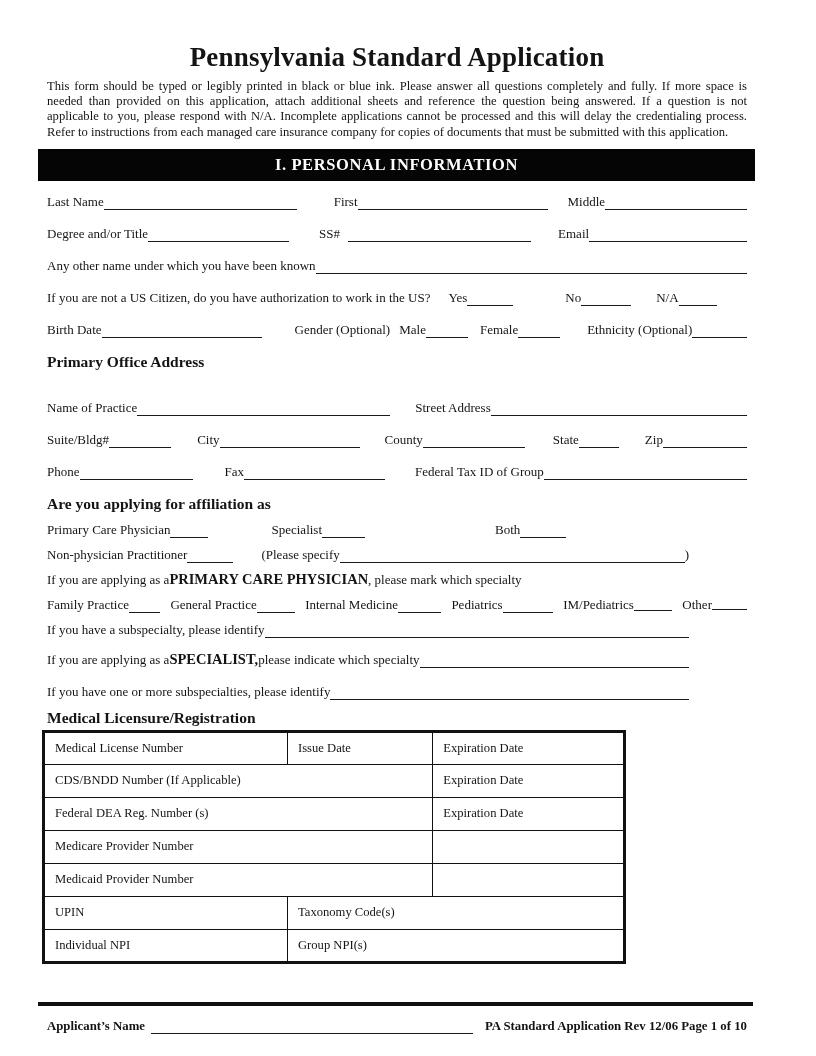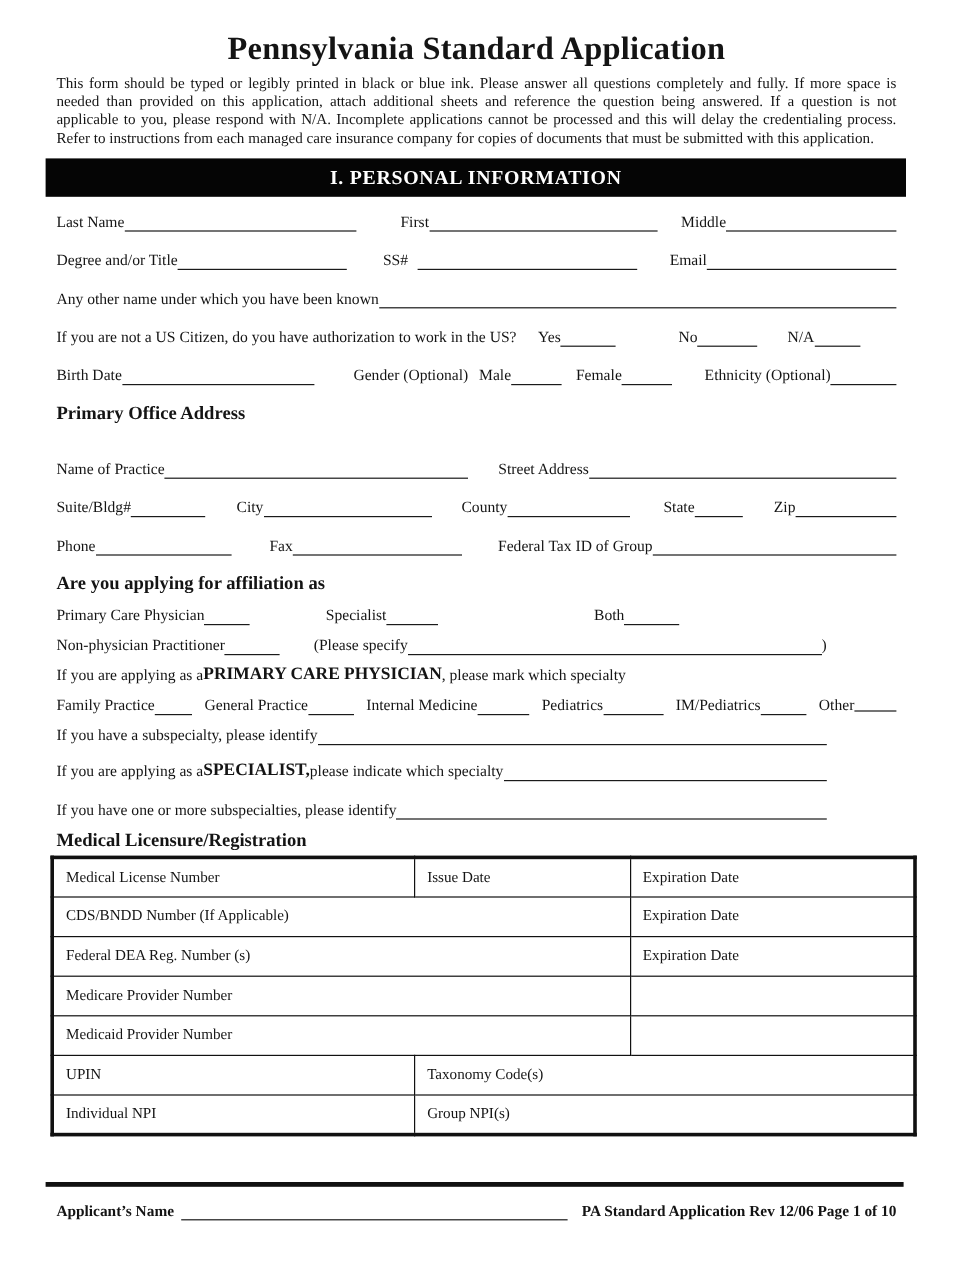--- a/index.html
+++ b/index.html
@@ -5,21 +5,21 @@
   * { margin: 0; padding: 0; box-sizing: border-box; }
   html, body { background: #ffffff; }
   .page {
     position: relative;
     width: 816px;
     height: 1056px;
     margin: 0 auto;
     background: #ffffff;
     font-family: "Liberation Serif", "DejaVu Serif", serif;
     color: #141414;
-    padding: 25px 69px 0 47px;
+    padding: 42px 69px 0 47px;
     overflow: hidden;
   }
   .title {
     text-align: center;
     font-size: 27px;
     font-weight: bold;
     letter-spacing: 0.2px;
   }
   .intro {
     margin-top: 6px;
@@ -62,21 +62,21 @@
     font-size: 15.5px;
     font-weight: bold;
     margin-bottom: 0;
   }
   .subhead.office { margin-top: 4px; margin-bottom: 28px; }
   .subhead.affil { margin-top: 8px; margin-bottom: 9px; }
   .subhead.lic { margin-top: 7px; margin-bottom: 3px; }
   .boldcaps { font-weight: bold; font-size: 14.5px; }
   .spread { justify-content: space-between; }
   .lic-table {
-    width: 722px;
+    width: 584px;
     margin-left: -5px;
     border-collapse: collapse;
     border: 3px solid #111111;
     font-size: 12.6px;
   }
   .lic-table td {
     border: 1.5px solid #111111;
     height: 33px;
     padding: 2px 10px;
     vertical-align: middle;
@@ -247,21 +247,21 @@
         <span class="ln" style="width:38px"></span>
       </span>
       <span style="display:flex;align-items:flex-end">
         <span>Internal Medicine</span>
         <span class="ln" style="width:43px"></span>
       </span>
       <span style="display:flex;align-items:flex-end">
         <span>Pediatrics</span>
         <span class="ln" style="width:50px"></span>
       </span>
-      <span style="display:flex;align-items:flex-end">
+      <span style="display:flex;align-items:center">
         <span>IM/Pediatrics</span>
         <span class="ln" style="width:38px"></span>
       </span>
       <span style="display:flex;">
         <span>Other</span>
         <span class="ln" style="width:35px"></span>
       </span>
     </div>
 
     <div class="row tight" style="margin-right:58px">

